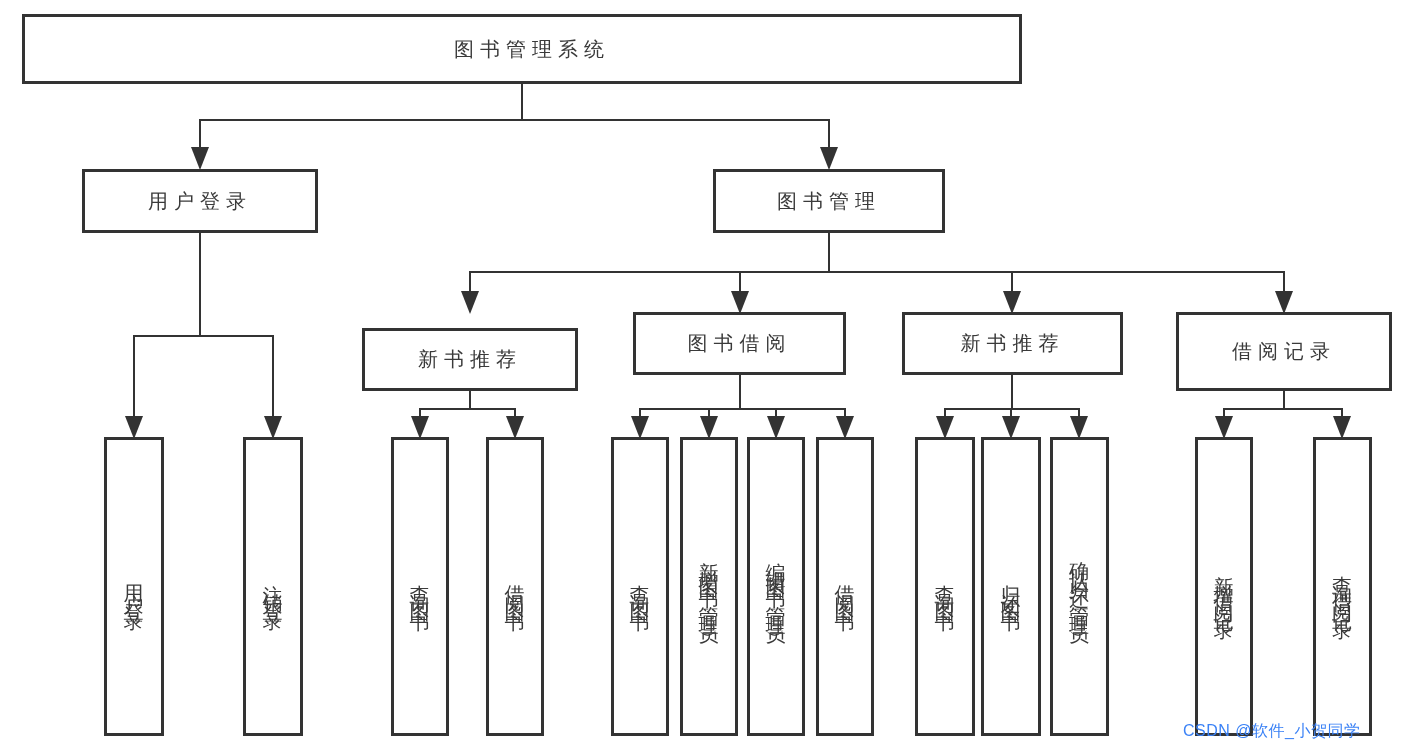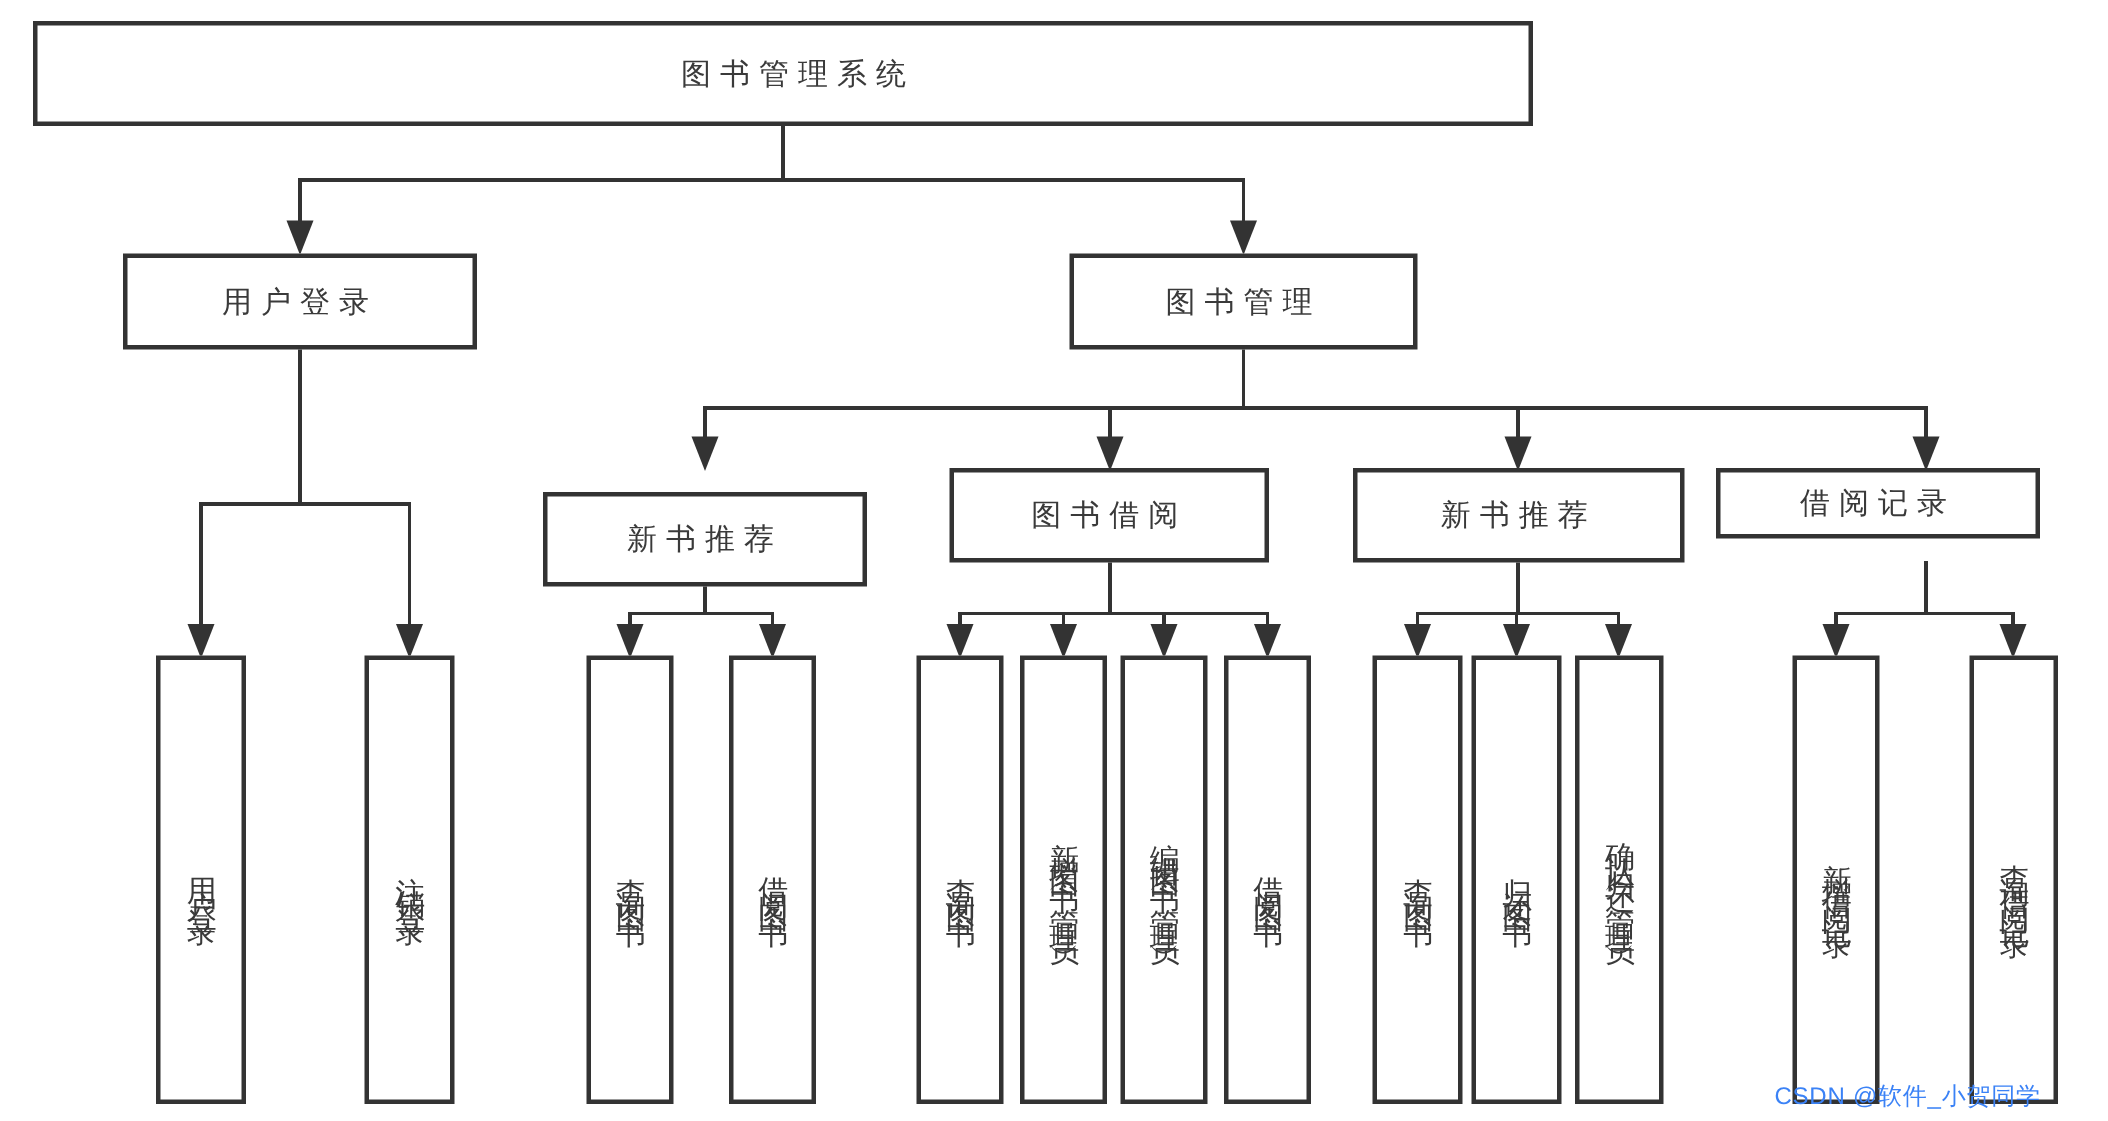--- a/index.html
+++ b/index.html
@@ -118,21 +118,21 @@
   </svg>
 
   <div class="box" style="left:22px; top:14px; width:1000px; height:70px;padding-left:20px;">图书管理系统</div>
 
   <div class="box" style="left:82px; top:169px; width:236px; height:64px;">用户登录</div>
   <div class="box" style="left:713px; top:169px; width:232px; height:64px;">图书管理</div>
 
   <div class="box" style="left:362px; top:328px; width:216px; height:63px;">新书推荐</div>
   <div class="box" style="left:633px; top:312px; width:213px; height:63px;">图书借阅</div>
   <div class="box" style="left:902px; top:312px; width:221px; height:63px;">新书推荐</div>
-  <div class="box" style="left:1144px; top:312px; width:216px; height:47px;">借阅记录</div>
+  <div class="box" style="left:1176px; top:312px; width:216px; height:79px;">借阅记录</div>
 
   <div class="box leaf" style="left:104px; top:437px; width:60px; height:299px;">用户登录</div>
   <div class="box leaf" style="left:243px; top:437px; width:60px; height:299px;">注销登录</div>
 
   <div class="box leaf" style="left:391px; top:437px; width:58px; height:299px;">查询图书</div>
   <div class="box leaf" style="left:486px; top:437px; width:58px; height:299px;">借阅图书</div>
 
   <div class="box leaf" style="left:611px; top:437px; width:58px; height:299px;">查询图书</div>
   <div class="box leaf" style="left:680px; top:437px; width:58px; height:299px;">新增图书（管理员）</div>
   <div class="box leaf" style="left:747px; top:437px; width:58px; height:299px;">编辑图书（管理员）</div>

